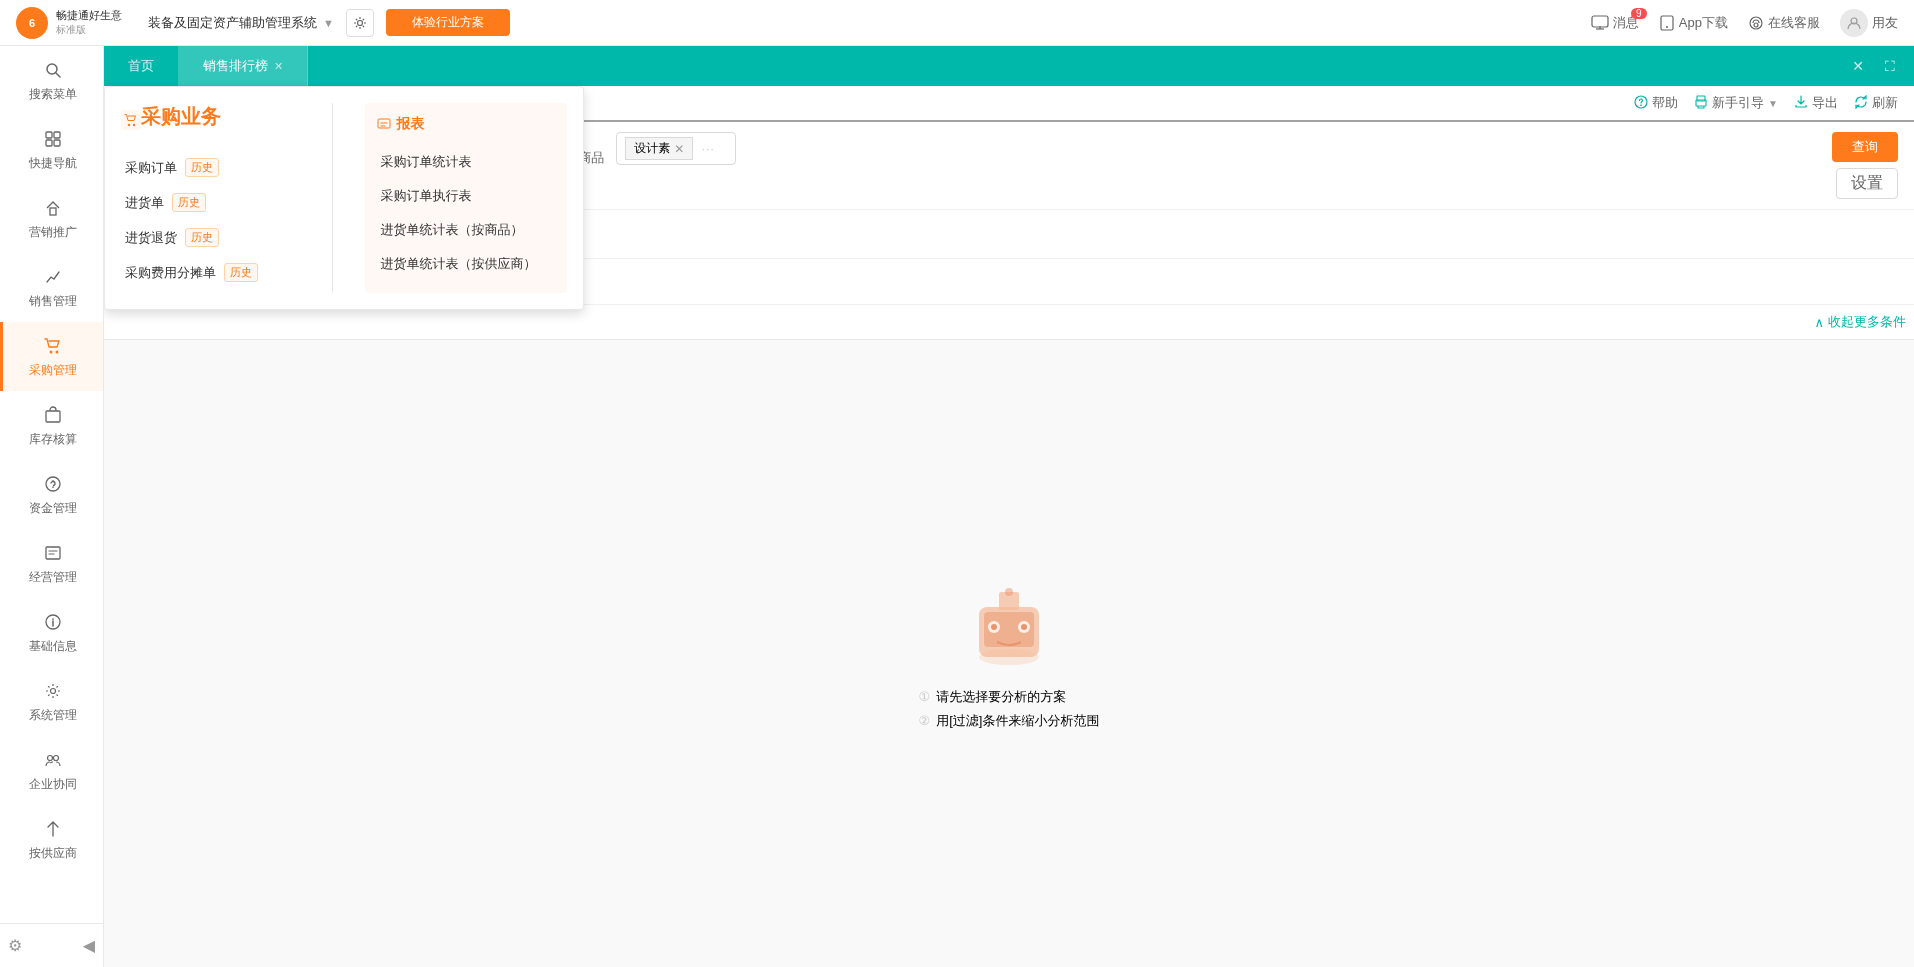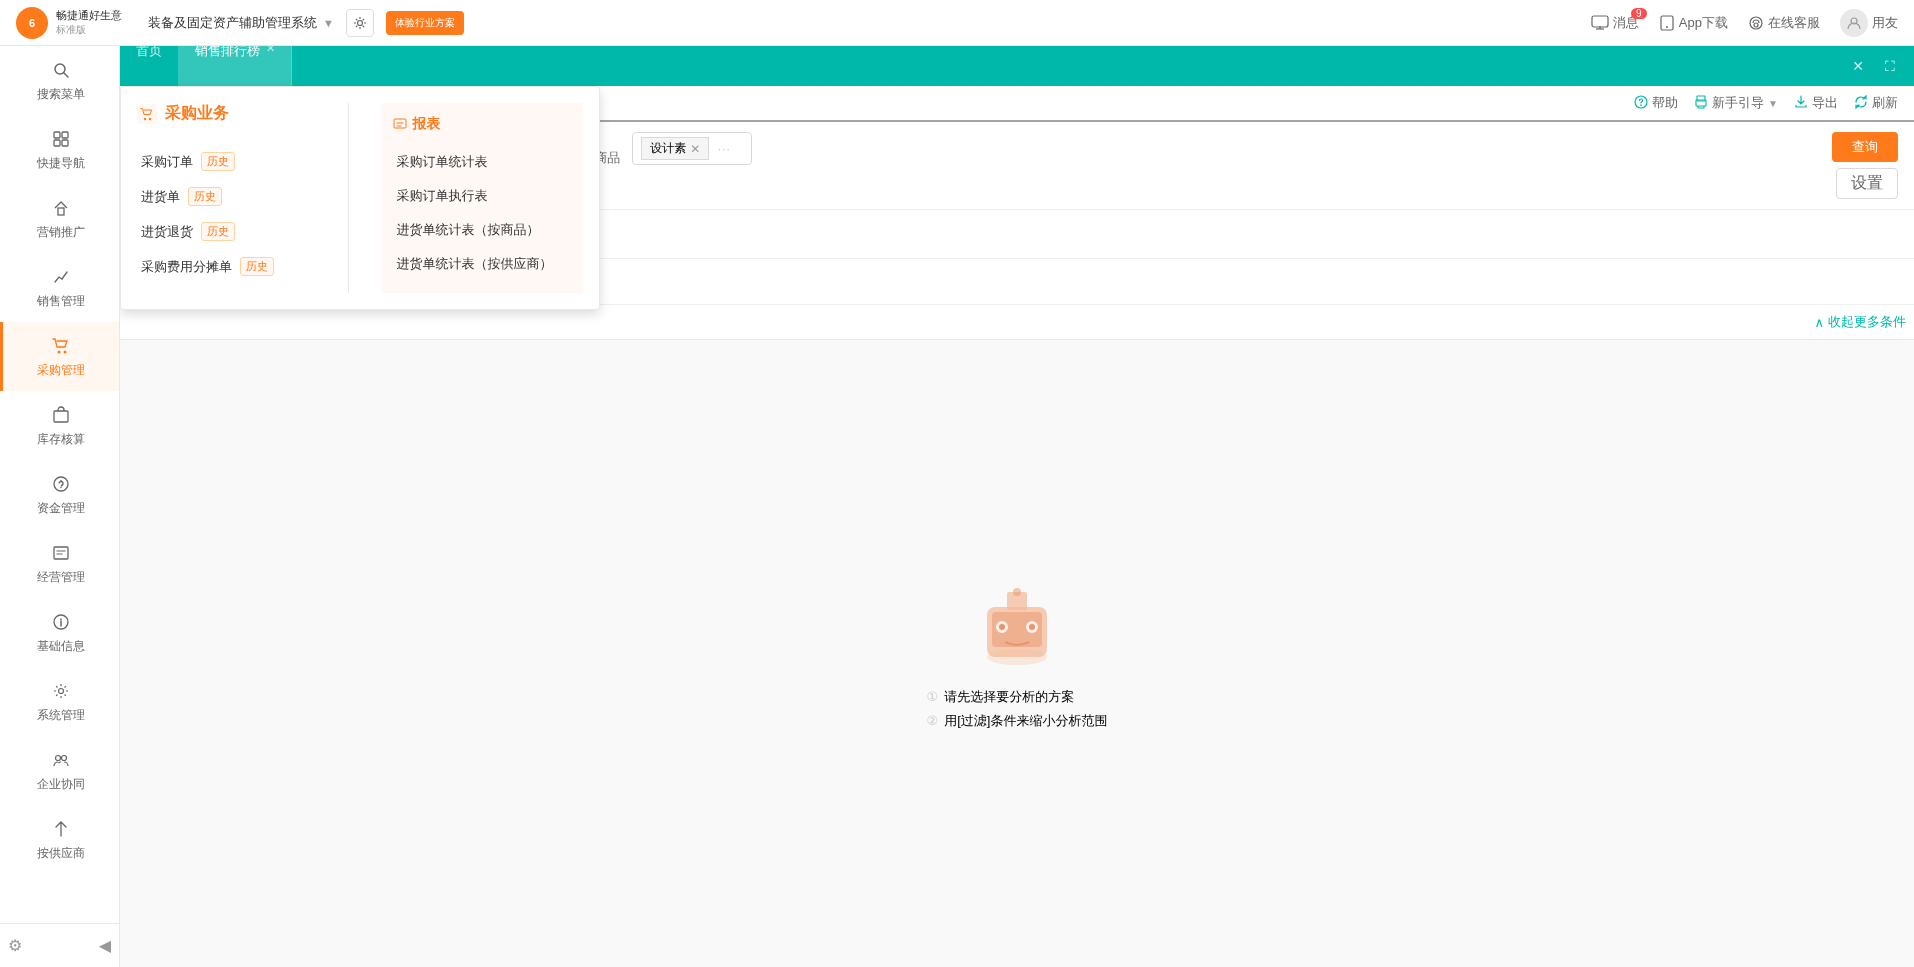--- a/index.html
+++ b/index.html
@@ -50,24 +50,24 @@
       border: 1px solid #ddd;
       border-radius: 4px;
       display: flex; align-items: center; justify-content: center;
       cursor: pointer;
       color: #666;
     }
     .industry-btn {
       background: #ff7a1a;
       color: white;
       border: none;
-      padding: 5px 9px;
+      padding: 5px 26px;
       border-radius: 4px;
       cursor: pointer;
-      font-size: 10px;
+      font-size: 12px;
     }
     .top-right {
       margin-left: auto;
       display: flex;
       align-items: center;
       gap: 20px;
     }
     .top-right-item {
       display: flex;
       align-items: center;
@@ -99,21 +99,21 @@
 
     
     .main-layout {
       display: flex;
       flex: 1;
       overflow: hidden;
     }
 
     
     .sidebar {
-      width: 120px;
+      width: 104px;
       background: #fff;
       border-right: 1px solid #e8e8e8;
       display: flex;
       flex-direction: column;
       z-index: 50;
     }
     .sidebar-item {
       display: flex;
       flex-direction: column;
       align-items: center;
@@ -158,22 +158,23 @@
     
     .tab-bar {
       background: #00b8a9;
       display: flex;
       align-items: center;
       height: 40px;
       padding: 0 0;
     }
     .tab-item {
       height: 48px;
-      padding: 0 16px;
-      display: flex;
+      padding: 0 24px;
+      display: flex;
+      align-items: center;
       gap: 6px;
       cursor: pointer;
       color: rgba(255,255,255,0.8);
       font-size: 13px;
       border-right: 1px solid rgba(255,255,255,0.2);
     }
     .tab-item.active {
       background: rgba(255,255,255,0.2);
       color: white;
     }
@@ -326,23 +327,22 @@
       padding: 16px;
       display: flex;
       gap: 24px;
     }
     .dropdown-col {
       flex: 1;
     }
     .dropdown-col-title {
       display: flex;
       align-items: flex-end;
-      gap: 8px;
       color: #ff7a1a;
-      font-size: 16px;
+      font-size: 20px;
       font-weight: bold;
       margin-bottom: 12px;
       padding-bottom: 8px;
     }
     .dropdown-col-title .col-icon {
       width: 20px; height: 20px;
       background: #fff7f0;
       border-radius: 3px;
       display: flex; align-items: center; justify-content: center;
       font-size: 12px;

